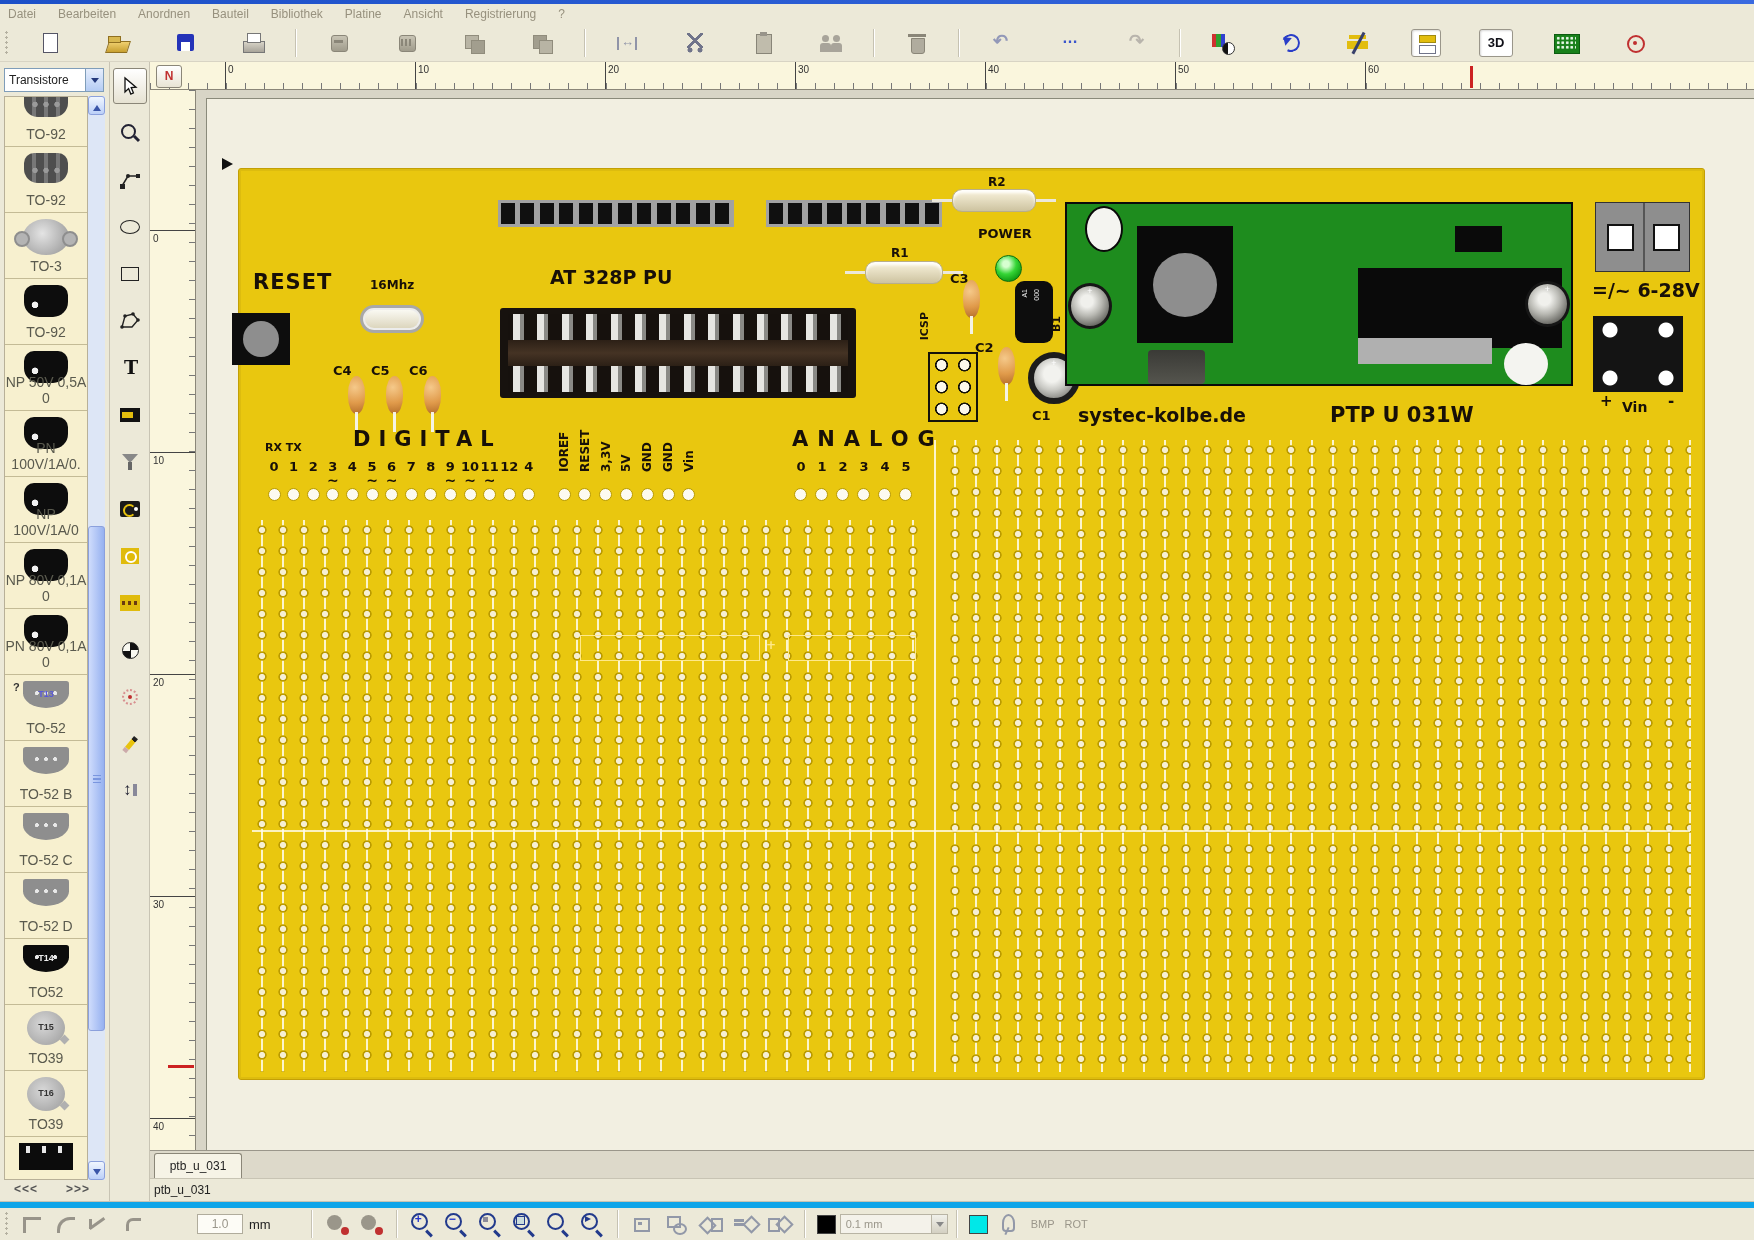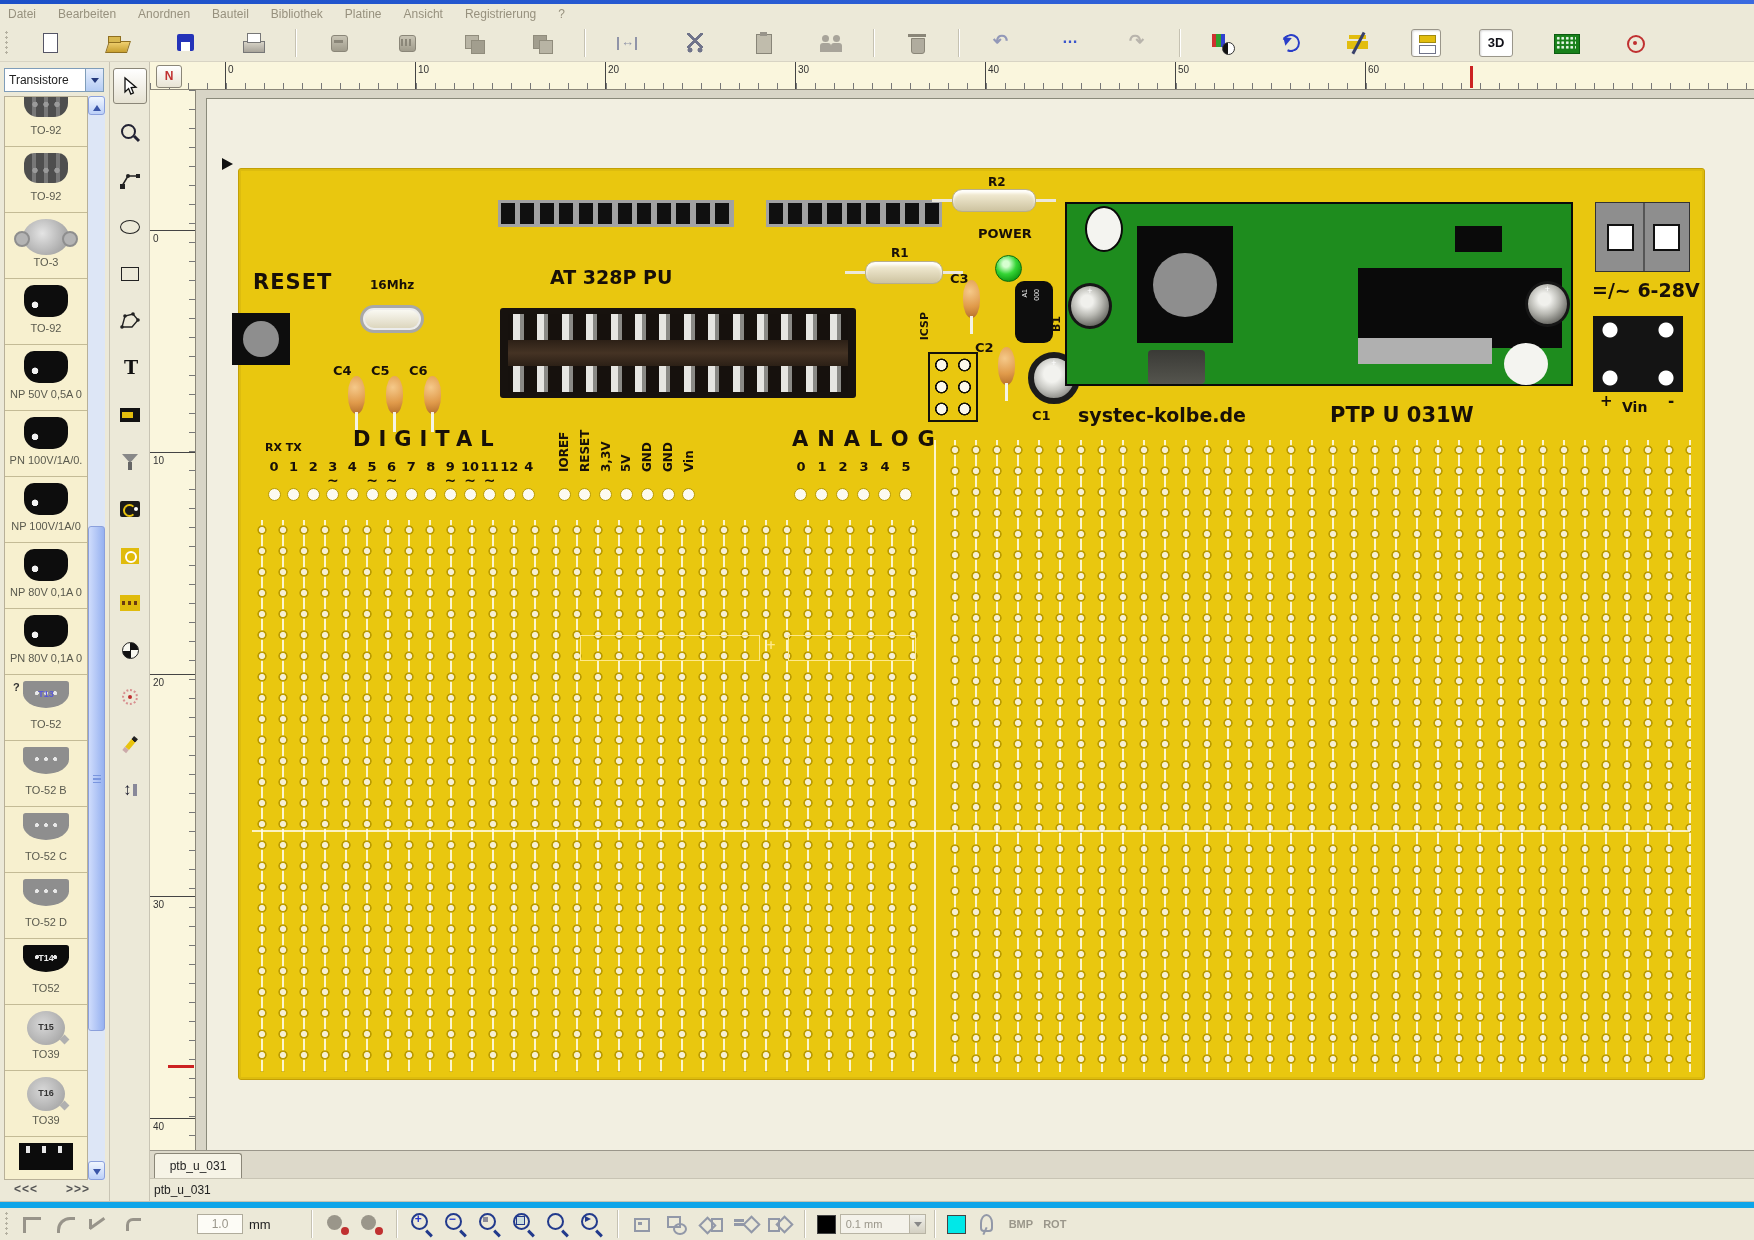--- a/index.html
+++ b/index.html
@@ -80,21 +80,21 @@
     border:1px solid #7f9db9;display:flex;align-items:center;font-size:12px;color:#222;
     padding-left:4px}
   #combo .cbtn{margin-left:auto;width:18px;height:22px;flex:none;
     background:linear-gradient(#e6eefc,#b4ccf4);border-left:1px solid #7f9db9;position:relative}
   #combo .cbtn::after{content:"";position:absolute;left:5px;top:9px;
     border:4px solid transparent;border-top:5px solid #243a7c}
   #side-list{position:absolute;left:4px;top:34px;width:84px;height:1084px;
     background:#f7f0cf;border:1px solid #b8b098;overflow:hidden}
   #side-inner{margin-top:-16px}
   .s-item{height:60px;border-bottom:1px solid #c4bb96;position:relative;text-align:center}
-  .s-item .lbl{position:absolute;left:0;right:0;bottom:10px;font-size:11px;color:#5a5a4e}
+  .s-item .lbl{position:absolute;left:0;right:0;bottom:4px;font-size:14px;color:#5a5a4e}
   .ci{position:relative;margin:6px auto 0;display:block}
   .ci-to92-dark{width:44px;height:30px;background:#4e4e4e;border-radius:10px 10px 14px 14px;
     background-image:radial-gradient(circle at 25% 58%,#9a9a9a 2.4px,transparent 3px),
       radial-gradient(circle at 50% 58%,#9a9a9a 2.4px,transparent 3px),
       radial-gradient(circle at 75% 58%,#9a9a9a 2.4px,transparent 3px),
       linear-gradient(90deg,transparent 8px,#777 8px 12px,transparent 12px 20px,#777 20px 24px,transparent 24px 32px,#777 32px 36px,transparent 36px)}
   .ci-to92-black{width:44px;height:32px;background:#0d0d0d;border-radius:10px 10px 15px 15px;
     background-image:radial-gradient(circle at 25% 62%,#f2f2f2 3px,#0d0d0d 3.6px),
       radial-gradient(circle at 50% 62%,#f2f2f2 3px,#0d0d0d 3.6px),
       radial-gradient(circle at 75% 62%,#f2f2f2 3px,#0d0d0d 3.6px)}
@@ -295,27 +295,27 @@
   .bi-pad-c::after{left:15px;top:7px;width:8px;height:10px;border:2px solid #9298a8}
   .bi-pad-d::before{left:4px;top:8px;width:10px;height:3px;background:#9298a8;box-shadow:0 4px 0 #9298a8}
   .bi-pad-d::after{left:15px;top:7px;width:9px;height:9px;border:2px solid #9298a8;transform:rotate(45deg)}
   .bi-pad-e::before{left:4px;top:7px;width:8px;height:10px;border:2px solid #9298a8}
   .bi-pad-e::after{left:14px;top:7px;width:9px;height:9px;border:2px solid #9298a8;transform:rotate(45deg)}
   .bi-solder::before{left:8px;top:3px;width:9px;height:14px;border:2px solid #9298a8;border-radius:50% 50% 4px 4px}
   .bi-solder::after{left:12px;top:16px;width:2px;height:8px;background:#9298a8;transform:rotate(25deg)}
   .grid-input{width:46px;height:20px;border:1px solid #b0ac9c;background:#fdfcf6;
     color:#9a968a;font-size:12px;text-align:center;flex:none}
   .unit-lab{font-size:13px;color:#222;margin-left:6px;flex:none}
-  .mini-select{width:86px;height:20px;background:#f4f2ea;border:1px solid #b8b4a4;color:#9a968a;
+  .mini-select{width:108px;height:20px;background:#f4f2ea;border:1px solid #b8b4a4;color:#9a968a;
     font-size:11px;display:flex;align-items:center;padding-left:5px;flex:none}
   .mini-select .arr{margin-left:auto;width:16px;height:18px;background:linear-gradient(#f0f0ea,#d4d0c2);
     border-left:1px solid #b8b4a4;position:relative}
   .mini-select .arr::after{content:"";position:absolute;left:4px;top:7px;border:4px solid transparent;border-top:5px solid #888}
   .swatch{width:19px;height:19px;border:1px solid #444;flex:none;margin:0 4px}
-  .btxt{font-weight:bold;font-size:11px;color:#9a968a;margin:0 5px;flex:none}
+  .btxt{font-weight:normal;font-size:11px;color:#9a968a;margin:0 5px;flex:none}
 </style>
 </head>
 <body>
 
 <div id="titlebar"></div>
 <div id="menubar">
     <span class="menu-item">Datei</span>
     <span class="menu-item">Bearbeiten</span>
     <span class="menu-item">Anordnen</span>
     <span class="menu-item">Bauteil</span>

